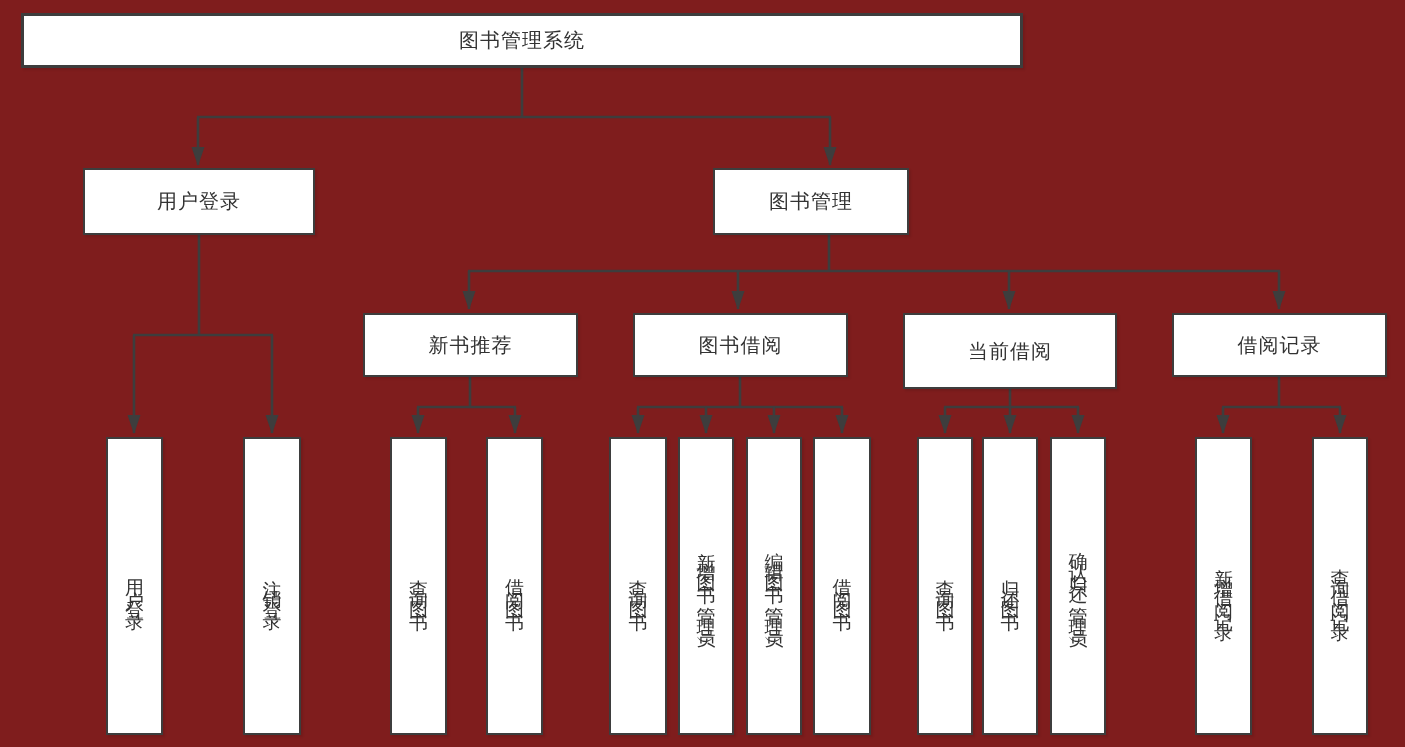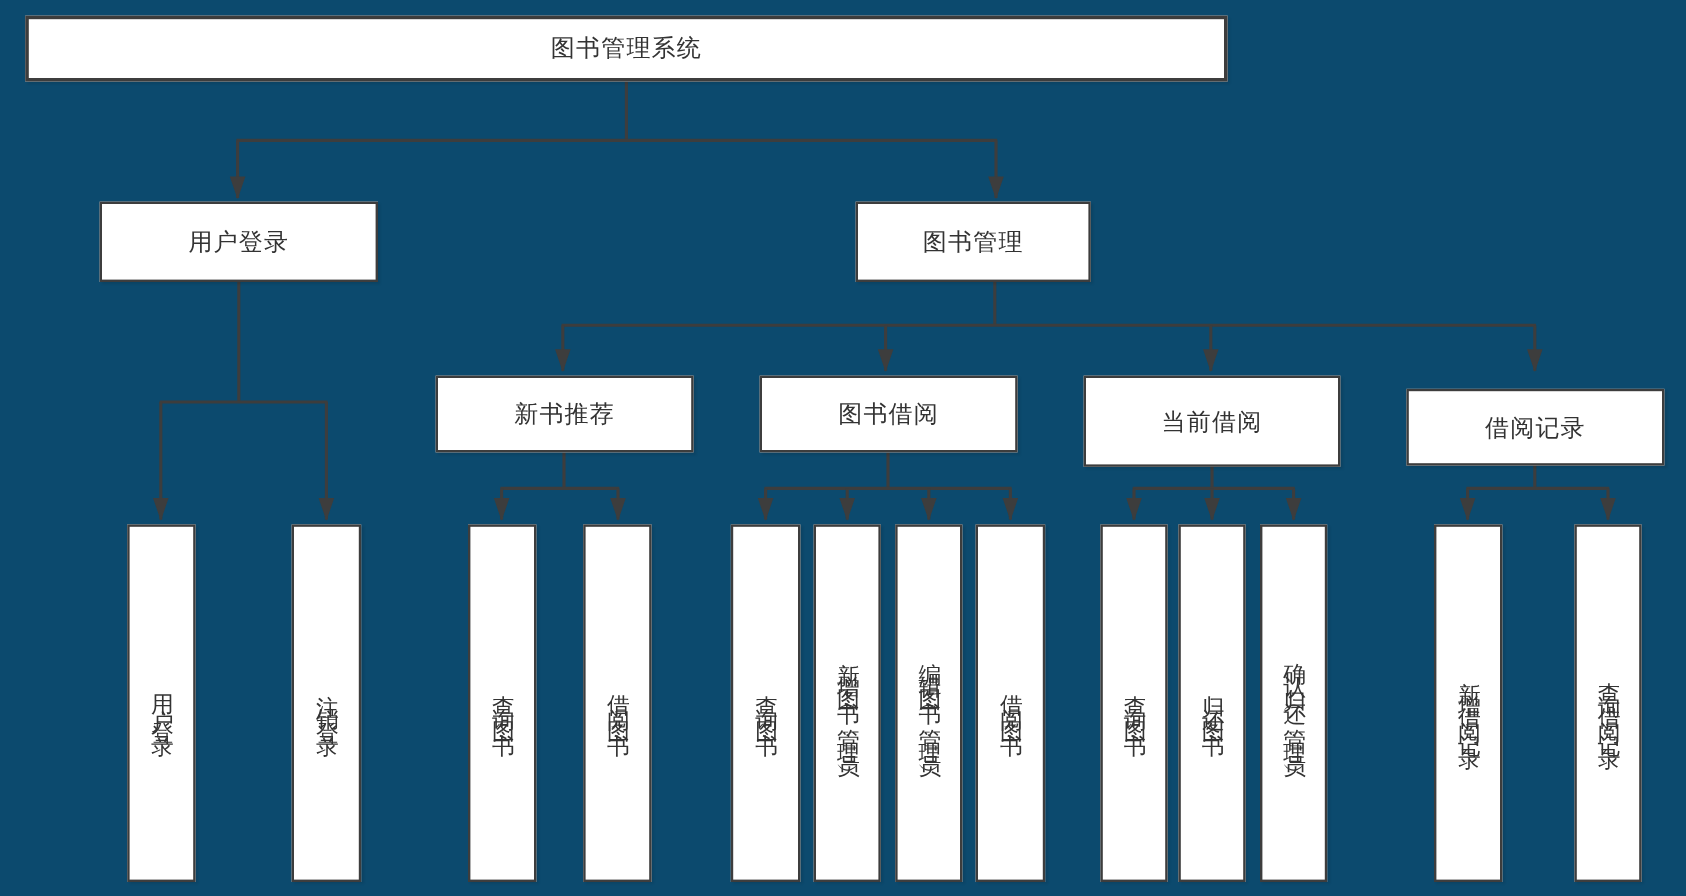--- a/index.html
+++ b/index.html
@@ -10,21 +10,21 @@
   body {
     width: 1405px;
     height: 747px;
     overflow: hidden;
     font-family: "DejaVu Sans", "Liberation Sans", sans-serif;
   }
   .canvas {
     position: relative;
     width: 1405px;
     height: 747px;
-    background: #0c4a6e;
+    background: #7f1d1d;
   }
   svg.wires {
     position: absolute;
     left: 0;
     top: 0;
     width: 1405px;
     height: 747px;
   }
   .box {
     position: absolute;
@@ -146,21 +146,21 @@
 
   <div class="box" style="left:633px; top:313px; width:215px; height:64px">
     <span class="hlabel">图书借阅</span>
   </div>
   <div class="box" style="left:363px; top:313px; width:215px; height:64px">
     <span class="hlabel">新书推荐</span>
   </div>
   <div class="box" style="left:903px; top:313px; width:214px; height:76px">
     <span class="hlabel">当前借阅</span>
   </div>
-  <div class="box" style="left:1172px; top:324px; width:215px; height:64px">
+  <div class="box" style="left:1172px; top:313px; width:215px; height:64px">
     <span class="hlabel">借阅记录</span>
   </div>
 
   <div class="box leaf" style="left:106px; width:57px">
     <span class="vtext">用户登录</span>
   </div>
   <div class="box leaf" style="left:243px; width:58px">
     <span class="vtext">注销登录</span>
   </div>
 

